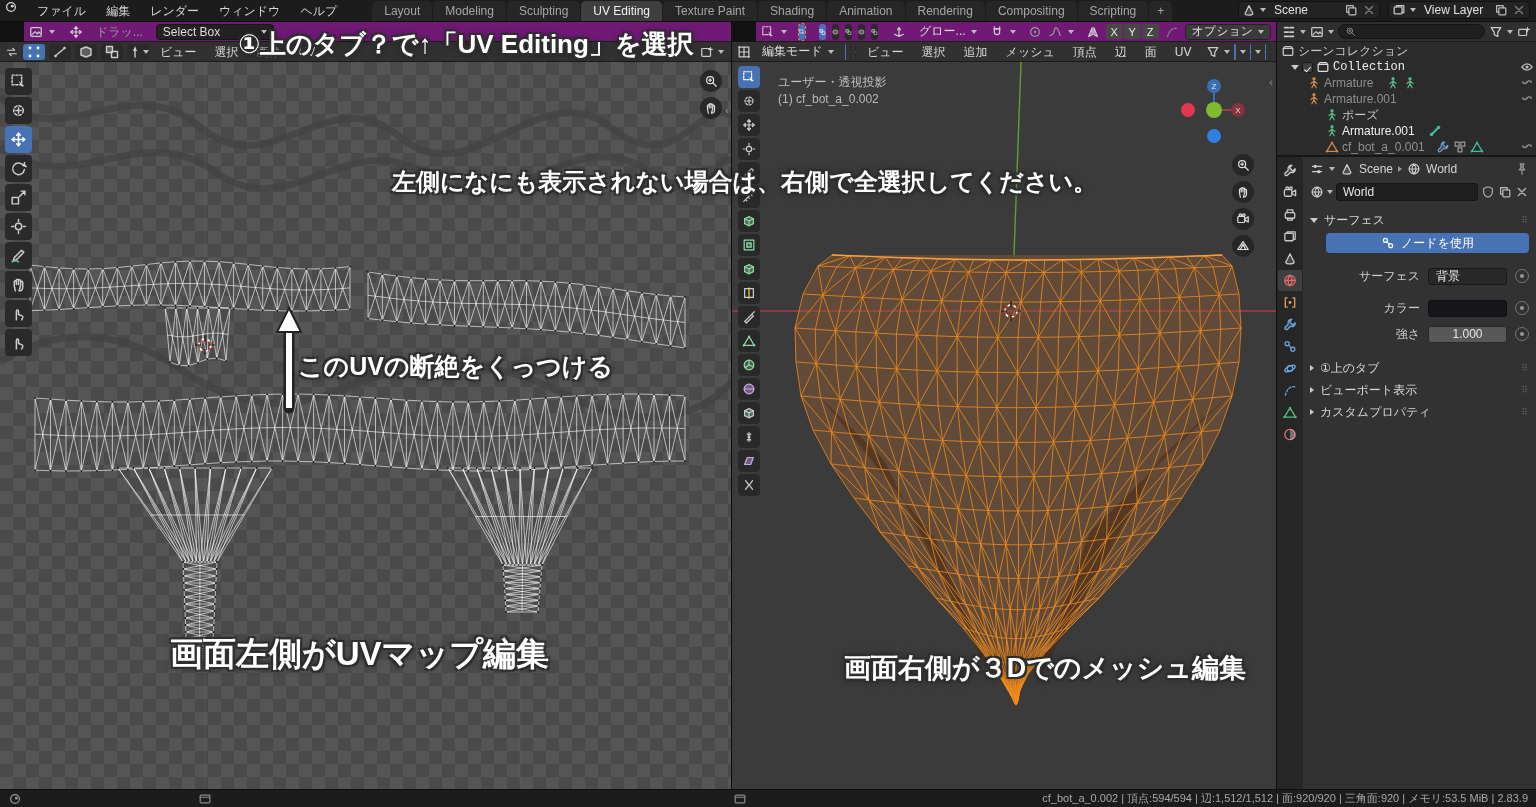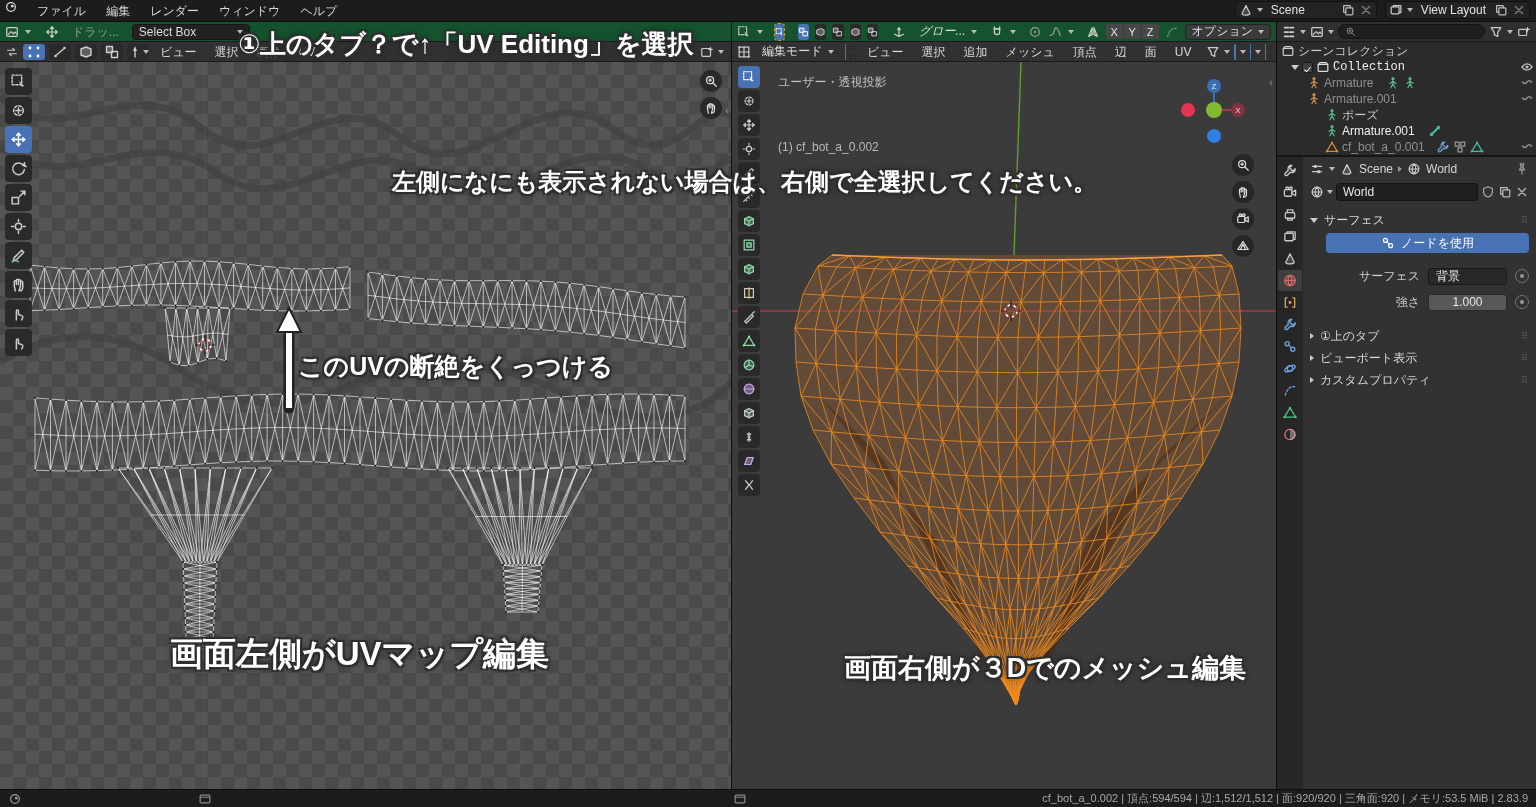--- a/index.html
+++ b/index.html
@@ -20,21 +20,21 @@
 .id-block .name{color:#e3e3e3;padding:0 4px;min-width:70px;}
 .mini{width:14px;height:14px;display:inline-flex;align-items:center;justify-content:center;flex:0 0 auto;}
 .mini svg,.toolbtn svg,.icbtn svg,.ptab svg{width:100%;height:100%;}
 
 
 #main{flex:1;display:flex;min-height:0;}
 section.editor{display:flex;flex-direction:column;min-width:0;}
 #uv-editor{width:732px;border-right:1px solid #0d0d0d;}
 #vp3d{width:545px;border-right:1px solid #0d0d0d;}
 #right-col{flex:1;display:flex;flex-direction:column;background:#a16207;}
-.row-tool{height:20px;background:#14532d;display:flex;align-items:center;gap:6px;padding:0 5px;border-bottom:1px solid #1b1b1b;flex:0 0 auto;}
+.row-tool{height:20px;background:#701a75;display:flex;align-items:center;gap:6px;padding:0 5px;border-bottom:1px solid #1b1b1b;flex:0 0 auto;margin-left:24px;}
 .row-header{height:20px;background:#313131;display:flex;align-items:center;gap:4px;padding:0 5px;border-bottom:1px solid #1b1b1b;flex:0 0 auto;}
 .hmenu{padding:0 7px;color:#dadada;line-height:20px;white-space:nowrap;}
 .dd{display:flex;align-items:center;gap:5px;background:#222;border:1px solid #161616;border-radius:4px;height:16px;padding:0 6px;color:#ddd;white-space:nowrap;}
 .chev{width:0;height:0;border-left:3px solid transparent;border-right:3px solid transparent;border-top:4px solid #bbb;flex:0 0 auto;}
 .chev-r{width:0;height:0;border-top:3px solid transparent;border-bottom:3px solid transparent;border-left:4px solid #999;}
 .mode-btn{width:22px;height:16px;border-radius:3px;background:#2a2a2a;display:flex;align-items:center;justify-content:center;}
 .mode-btn.active{background:#4772b3;}
 .xyz{display:flex;gap:1px;}
 .xyz .ax{width:17px;height:15px;background:#474747;color:#e8e8e8;display:flex;align-items:center;justify-content:center;border-radius:2px;font-size:11px;}
 .canvas{position:relative;flex:1;overflow:hidden;}
@@ -114,20 +114,33 @@
             <circle cx="9.5" cy="7" r="1.6" fill="#d8d8d8" stroke="none"></circle>
           </svg></i>
       </span>
     <nav class="menus">
       <span class="menu-item">ファイル</span>
       <span class="menu-item">編集</span>
       <span class="menu-item">レンダー</span>
       <span class="menu-item">ウィンドウ</span>
       <span class="menu-item">ヘルプ</span>
     </nav>
+    <div id="tabs">
+      <span class="tab">Layout</span>
+      <span class="tab">Modeling</span>
+      <span class="tab">Sculpting</span>
+      <span class="tab active">UV Editing</span>
+      <span class="tab">Texture Paint</span>
+      <span class="tab">Shading</span>
+      <span class="tab">Animation</span>
+      <span class="tab">Rendering</span>
+      <span class="tab">Compositing</span>
+      <span class="tab">Scripting</span>
+      <span class="tab add">+</span>
+    </div>
     <span class="spacer"></span>
     <div class="id-block">
       <span class="mini">
           <i class="ic" style="display: block; width: 100%; height: 100%;"><svg viewBox="0 0 16 16" width="100%" height="100%" fill="none" stroke="#c8c8c8" stroke-width="1.4" stroke-linecap="round" stroke-linejoin="round">
               <path d="M8 3 L12.5 12 a4.5 1.8 0 0 1-9 0 Z" fill="rgba(255,255,255,.15)"></path>
             </svg></i>
         </span>
       <span class="chev"></span>
       <span class="name">Scene</span>
       <span class="mini">
@@ -143,21 +156,21 @@
         </span>
     </div>
     <div class="id-block" style="margin-right:6px;">
       <span class="mini">
           <i class="ic" style="display: block; width: 100%; height: 100%;"><svg viewBox="0 0 16 16" width="100%" height="100%" fill="none" stroke="#c8c8c8" stroke-width="1.4" stroke-linecap="round" stroke-linejoin="round">
               <rect x="2.5" y="4.5" width="9" height="8" rx="1"></rect>
               <path d="M5 4.5 V3 h8.5 V11 H11.5"></path>
             </svg></i>
         </span>
       <span class="chev"></span>
-      <span class="name">View Layout</span>
+      <span class="name">View Layer</span>
       <span class="mini">
           <i class="ic" style="display: block; width: 100%; height: 100%;"><svg viewBox="0 0 16 16" width="100%" height="100%" fill="none" stroke="#bbb" stroke-width="1.4" stroke-linecap="round" stroke-linejoin="round">
               <rect x="5.5" y="5.5" width="8" height="8" rx="1"></rect>
               <path d="M10.5 5.5 V3 H3 v7.5 H5.5"></path>
             </svg></i>
         </span>
       <span class="mini">
           <i class="ic" style="display: block; width: 100%; height: 100%;"><svg viewBox="0 0 16 16" width="100%" height="100%" fill="none" stroke="#777" stroke-width="1.4" stroke-linecap="round" stroke-linejoin="round">
               <path d="M4 4 L12 12 M12 4 L4 12" stroke-width="1.8"></path>
             </svg></i>
@@ -662,21 +675,21 @@
             <i class="ic" style="display: block; width: 100%; height: 100%;"><svg viewBox="0 0 16 16" width="100%" height="100%" fill="none" stroke="#ccc" stroke-width="1.4" stroke-linecap="round" stroke-linejoin="round">
                 <rect x="2.5" y="2.5" width="6" height="6" fill="rgba(255,255,255,.25)"></rect>
                 <rect x="7.5" y="7.5" width="6" height="6"></rect>
               </svg></i>
           </span>
         <span class="mini" style="margin-left:8px;">
             <i class="ic" style="display: block; width: 100%; height: 100%;"><svg viewBox="0 0 16 16" width="100%" height="100%" fill="none" stroke="#ccc" stroke-width="1.4" stroke-linecap="round" stroke-linejoin="round">
                 <path d="M8 13 V3 M8 3 l-1.6 2.4 M8 3 l1.6 2.4 M8 13 L3 10.5 M8 13 l5-2.5"></path>
               </svg></i>
           </span>
-        <div class="dd" style="width:72px;background:transparent;border-color:transparent;font-style:italic;">
+        <div class="dd" style="width:72px;background:transparent;border-color:transparent;">
           <span style="flex:1;">グロー...</span>
           <span class="chev"></span>
         </div>
         <span class="mini">
             <i class="ic" style="display: block; width: 100%; height: 100%;"><svg viewBox="0 0 16 16" width="100%" height="100%" fill="none" stroke="#ccc" stroke-width="1.4" stroke-linecap="round" stroke-linejoin="round">
                 <path d="M5 2 v6 a3 3 0 0 0 6 0 V2"></path>
                 <path d="M5 4.5 h2.5 M8.5 4.5 H11" stroke-width="2"></path>
               </svg></i>
           </span>
         <span class="chev"></span>
@@ -798,21 +811,21 @@
             <path d="M502,328 L428,396 L302,626 L358,470 Z" fill="rgba(75,42,20,.55)"></path>
             <path d=" M100.0,193.0 L117.7,193.7 M117.7,193.7 L135.5,194.4 M135.5,194.4 L153.2,195.1 M153.2,195.1 L170.9,195.7 M170.9,195.7 L188.6,196.3 M188.6,196.3 L206.4,196.8 M206.4,196.8 L224.1,197.2 M224.1,197.2 L241.8,197.5 M241.8,197.5 L259.5,197.8 M259.5,197.8 L277.3,197.9 M277.3,197.9 L295.0,198.0 M295.0,198.0 L312.7,197.9 M312.7,197.9 L330.5,197.8 M330.5,197.8 L348.2,197.5 M348.2,197.5 L365.9,197.2 M365.9,197.2 L383.6,196.8 M383.6,196.8 L401.4,196.3 M401.4,196.3 L419.1,195.7 M419.1,195.7 L436.8,195.1 M436.8,195.1 L454.5,194.4 M454.5,194.4 L472.3,193.7 M472.3,193.7 L490.0,193.0 M86.0,204.0 L104.8,204.9 M104.8,204.9 L123.6,205.8 M123.6,205.8 L142.5,206.7 M142.5,206.7 L161.3,207.5 M161.3,207.5 L180.1,208.3 M180.1,208.3 L198.9,209.0 M198.9,209.0 L217.7,209.5 M217.7,209.5 L236.5,210.0 M236.5,210.0 L255.4,210.3 M255.4,210.3 L274.2,210.5 M274.2,210.5 L293.0,210.6 M293.0,210.6 L311.8,210.5 M311.8,210.5 L330.6,210.3 M330.6,210.3 L349.5,210.0 M349.5,210.0 L368.3,209.5 M368.3,209.5 L387.1,209.0 M387.1,209.0 L405.9,208.3 M405.9,208.3 L424.7,207.5 M424.7,207.5 L443.5,206.7 M443.5,206.7 L462.4,205.8 M462.4,205.8 L481.2,204.9 M481.2,204.9 L500.0,204.0 M71.0,232.0 L90.8,233.1 M90.8,233.1 L110.6,234.3 M110.6,234.3 L130.5,235.3 M130.5,235.3 L150.3,236.4 M150.3,236.4 L170.1,237.3 M170.1,237.3 L189.9,238.1 M189.9,238.1 L209.7,238.8 M209.7,238.8 L229.5,239.3 M229.5,239.3 L249.4,239.7 M249.4,239.7 L269.2,240.0 M269.2,240.0 L289.0,240.1 M289.0,240.1 L308.8,240.0 M308.8,240.0 L328.6,239.7 M328.6,239.7 L348.5,239.3 M348.5,239.3 L368.3,238.8 M368.3,238.8 L388.1,238.1 M388.1,238.1 L407.9,237.3 M407.9,237.3 L427.7,236.4 M427.7,236.4 L447.5,235.3 M447.5,235.3 L467.4,234.3 M467.4,234.3 L487.2,233.1 M487.2,233.1 L507.0,232.0 M63.0,266.0 L83.3,267.3 M83.3,267.3 L103.5,268.7 M103.5,268.7 L123.8,269.9 M123.8,269.9 L144.1,271.1 M144.1,271.1 L164.4,272.2 M164.4,272.2 L184.6,273.1 M184.6,273.1 L204.9,273.9 M204.9,273.9 L225.2,274.6 M225.2,274.6 L245.5,275.1 M245.5,275.1 L265.7,275.3 M265.7,275.3 L286.0,275.4 M286.0,275.4 L306.3,275.3 M306.3,275.3 L326.5,275.1 M326.5,275.1 L346.8,274.6 M346.8,274.6 L367.1,273.9 M367.1,273.9 L387.4,273.1 M387.4,273.1 L407.6,272.2 M407.6,272.2 L427.9,271.1 M427.9,271.1 L448.2,269.9 M448.2,269.9 L468.5,268.7 M468.5,268.7 L488.7,267.3 M488.7,267.3 L509.0,266.0 M64.0,300.0 L84.1,301.5 M84.1,301.5 L104.3,303.0 M104.3,303.0 L124.4,304.4 M124.4,304.4 L144.5,305.8 M144.5,305.8 L164.7,307.0 M164.7,307.0 L184.8,308.1 M184.8,308.1 L205.0,309.0 M205.0,309.0 L225.1,309.7 M225.1,309.7 L245.2,310.2 M245.2,310.2 L265.4,310.5 M265.4,310.5 L285.5,310.7 M285.5,310.7 L305.6,310.5 M305.6,310.5 L325.8,310.2 M325.8,310.2 L345.9,309.7 M345.9,309.7 L366.0,309.0 M366.0,309.0 L386.2,308.1 M386.2,308.1 L406.3,307.0 M406.3,307.0 L426.5,305.8 M426.5,305.8 L446.6,304.4 M446.6,304.4 L466.7,303.0 M466.7,303.0 L486.9,301.5 M486.9,301.5 L507.0,300.0 M69.0,334.0 L88.6,335.7 M88.6,335.7 L108.2,337.3 M108.2,337.3 L127.8,338.8 M127.8,338.8 L147.4,340.3 M147.4,340.3 L167.0,341.6 M167.0,341.6 L186.5,342.8 M186.5,342.8 L206.1,343.8 M206.1,343.8 L225.7,344.6 M225.7,344.6 L245.3,345.2 M245.3,345.2 L264.9,345.5 M264.9,345.5 L284.5,345.7 M284.5,345.7 L304.1,345.5 M304.1,345.5 L323.7,345.2 M323.7,345.2 L343.3,344.6 M343.3,344.6 L362.9,343.8 M362.9,343.8 L382.5,342.8 M382.5,342.8 L402.0,341.6 M402.0,341.6 L421.6,340.3 M421.6,340.3 L441.2,338.8 M441.2,338.8 L460.8,337.3 M460.8,337.3 L480.4,335.7 M480.4,335.7 L500.0,334.0 M81.0,368.0 L99.5,369.8 M99.5,369.8 L118.0,371.5 M118.0,371.5 L136.5,373.1 M136.5,373.1 L155.0,374.7 M155.0,374.7 L173.5,376.1 M173.5,376.1 L192.0,377.4 M192.0,377.4 L210.5,378.4 M210.5,378.4 L229.0,379.3 M229.0,379.3 L247.5,379.9 M247.5,379.9 L266.0,380.3 M266.0,380.3 L284.5,380.4 M284.5,380.4 L303.0,380.3 M303.0,380.3 L321.5,379.9 M321.5,379.9 L340.0,379.3 M340.0,379.3 L358.5,378.4 M358.5,378.4 L377.0,377.4 M377.0,377.4 L395.5,376.1 M395.5,376.1 L414.0,374.7 M414.0,374.7 L432.5,373.1 M432.5,373.1 L451.0,371.5 M451.0,371.5 L469.5,369.8 M469.5,369.8 L488.0,368.0 M99.0,402.0 L115.9,403.8 M115.9,403.8 L132.8,405.6 M132.8,405.6 L149.7,407.3 M149.7,407.3 L166.6,408.9 M166.6,408.9 L183.5,410.4 M183.5,410.4 L200.5,411.7 M200.5,411.7 L217.4,412.8 M217.4,412.8 L234.3,413.7 M234.3,413.7 L251.2,414.3 M251.2,414.3 L268.1,414.7 M268.1,414.7 L285.0,414.8 M285.0,414.8 L301.9,414.7 M301.9,414.7 L318.8,414.3 M318.8,414.3 L335.7,413.7 M335.7,413.7 L352.6,412.8 M352.6,412.8 L369.5,411.7 M369.5,411.7 L386.5,410.4 M386.5,410.4 L403.4,408.9 M403.4,408.9 L420.3,407.3 M420.3,407.3 L437.2,405.6 M437.2,405.6 L454.1,403.8 M454.1,403.8 L471.0,402.0 M122.0,436.0 L136.9,437.9 M136.9,437.9 L151.8,439.7 M151.8,439.7 L166.7,441.4 M166.7,441.4 L181.6,443.0 M181.6,443.0 L196.5,444.5 M196.5,444.5 L211.5,445.8 M211.5,445.8 L226.4,446.9 M226.4,446.9 L241.3,447.8 M241.3,447.8 L256.2,448.5 M256.2,448.5 L271.1,448.9 M271.1,448.9 L286.0,449.0 M286.0,449.0 L300.9,448.9 M300.9,448.9 L315.8,448.5 M315.8,448.5 L330.7,447.8 M330.7,447.8 L345.6,446.9 M345.6,446.9 L360.5,445.8 M360.5,445.8 L375.5,444.5 M375.5,444.5 L390.4,443.0 M390.4,443.0 L405.3,441.4 M405.3,441.4 L420.2,439.7 M420.2,439.7 L435.1,437.9 M435.1,437.9 L450.0,436.0 M148.0,470.0 L160.6,471.8 M160.6,471.8 L173.2,473.6 M173.2,473.6 L185.8,475.3 M185.8,475.3 L198.4,476.9 M198.4,476.9 L211.0,478.4 M211.0,478.4 L223.5,479.7 M223.5,479.7 L236.1,480.8 M236.1,480.8 L248.7,481.7 M248.7,481.7 L261.3,482.3 M261.3,482.3 L273.9,482.7 M273.9,482.7 L286.5,482.8 M286.5,482.8 L299.1,482.7 M299.1,482.7 L311.7,482.3 M311.7,482.3 L324.3,481.7 M324.3,481.7 L336.9,480.8 M336.9,480.8 L349.5,479.7 M349.5,479.7 L362.0,478.4 M362.0,478.4 L374.6,476.9 M374.6,476.9 L387.2,475.3 M387.2,475.3 L399.8,473.6 M399.8,473.6 L412.4,471.8 M412.4,471.8 L425.0,470.0 M176.0,504.0 L186.0,505.8 M186.0,505.8 L196.1,507.5 M196.1,507.5 L206.1,509.1 M206.1,509.1 L216.2,510.7 M216.2,510.7 L226.2,512.1 M226.2,512.1 L236.3,513.4 M236.3,513.4 L246.3,514.4 M246.3,514.4 L256.4,515.3 M256.4,515.3 L266.4,515.9 M266.4,515.9 L276.5,516.3 M276.5,516.3 L286.5,516.4 M286.5,516.4 L296.5,516.3 M296.5,516.3 L306.6,515.9 M306.6,515.9 L316.6,515.3 M316.6,515.3 L326.7,514.4 M326.7,514.4 L336.7,513.4 M336.7,513.4 L346.8,512.1 M346.8,512.1 L356.8,510.7 M356.8,510.7 L366.9,509.1 M366.9,509.1 L376.9,507.5 M376.9,507.5 L387.0,505.8 M387.0,505.8 L397.0,504.0 M204.0,536.0 L211.4,537.7 M211.4,537.7 L218.8,539.3 M218.8,539.3 L226.2,540.8 M226.2,540.8 L233.6,542.3 M233.6,542.3 L241.0,543.6 M241.0,543.6 L248.5,544.8 M248.5,544.8 L255.9,545.8 M255.9,545.8 L263.3,546.6 M263.3,546.6 L270.7,547.2 M270.7,547.2 L278.1,547.5 M278.1,547.5 L285.5,547.7 M285.5,547.7 L292.9,547.5 M292.9,547.5 L300.3,547.2 M300.3,547.2 L307.7,546.6 M307.7,546.6 L315.1,545.8 M315.1,545.8 L322.5,544.8 M322.5,544.8 L330.0,543.6 M330.0,543.6 L337.4,542.3 M337.4,542.3 L344.8,540.8 M344.8,540.8 L352.2,539.3 M352.2,539.3 L359.6,537.7 M359.6,537.7 L367.0,536.0 M231.0,566.0 L235.8,567.5 M235.8,567.5 L240.6,569.0 M240.6,569.0 L245.5,570.4 M245.5,570.4 L250.3,571.8 M250.3,571.8 L255.1,573.0 M255.1,573.0 L259.9,574.1 M259.9,574.1 L264.7,575.0 M264.7,575.0 L269.5,575.7 M269.5,575.7 L274.4,576.2 M274.4,576.2 L279.2,576.5 M279.2,576.5 L284.0,576.7 M284.0,576.7 L288.8,576.5 M288.8,576.5 L293.6,576.2 M293.6,576.2 L298.5,575.7 M298.5,575.7 L303.3,575.0 M303.3,575.0 L308.1,574.1 M308.1,574.1 L312.9,573.0 M312.9,573.0 L317.7,571.8 M317.7,571.8 L322.5,570.4 M322.5,570.4 L327.4,569.0 M327.4,569.0 L332.2,567.5 M332.2,567.5 L337.0,566.0 M252.0,592.0 L254.7,593.3 M254.7,593.3 L257.5,594.7 M257.5,594.7 L260.2,595.9 M260.2,595.9 L262.9,597.1 M262.9,597.1 L265.6,598.2 M265.6,598.2 L268.4,599.1 M268.4,599.1 L271.1,599.9 M271.1,599.9 L273.8,600.6 M273.8,600.6 L276.5,601.1 M276.5,601.1 L279.3,601.3 M279.3,601.3 L282.0,601.4 M282.0,601.4 L284.7,601.3 M284.7,601.3 L287.5,601.1 M287.5,601.1 L290.2,600.6 M290.2,600.6 L292.9,599.9 M292.9,599.9 L295.6,599.1 M295.6,599.1 L298.4,598.2 M298.4,598.2 L301.1,597.1 M301.1,597.1 L303.8,595.9 M303.8,595.9 L306.5,594.7 M306.5,594.7 L309.3,593.3 M309.3,593.3 L312.0,592.0 M266.0,612.0 L267.4,613.1 M267.4,613.1 L268.7,614.3 M268.7,614.3 L270.1,615.3 M270.1,615.3 L271.5,616.4 M271.5,616.4 L272.8,617.3 M272.8,617.3 L274.2,618.1 M274.2,618.1 L275.5,618.8 M275.5,618.8 L276.9,619.3 M276.9,619.3 L278.3,619.7 M278.3,619.7 L279.6,620.0 M279.6,620.0 L281.0,620.1 M281.0,620.1 L282.4,620.0 M282.4,620.0 L283.7,619.7 M283.7,619.7 L285.1,619.3 M285.1,619.3 L286.5,618.8 M286.5,618.8 L287.8,618.1 M287.8,618.1 L289.2,617.3 M289.2,617.3 L290.5,616.4 M290.5,616.4 L291.9,615.3 M291.9,615.3 L293.3,614.3 M293.3,614.3 L294.6,613.1 M294.6,613.1 L296.0,612.0 M276.0,628.0 L276.5,628.9 M276.5,628.9 L277.1,629.8 M277.1,629.8 L277.6,630.7 M277.6,630.7 L278.2,631.5 M278.2,631.5 L278.7,632.3 M278.7,632.3 L279.3,633.0 M279.3,633.0 L279.8,633.5 M279.8,633.5 L280.4,634.0 M280.4,634.0 L280.9,634.3 M280.9,634.3 L281.5,634.5 M281.5,634.5 L282.0,634.6 M282.0,634.6 L282.5,634.5 M282.5,634.5 L283.1,634.3 M283.1,634.3 L283.6,634.0 M283.6,634.0 L284.2,633.5 M284.2,633.5 L284.7,633.0 M284.7,633.0 L285.3,632.3 M285.3,632.3 L285.8,631.5 M285.8,631.5 L286.4,630.7 M286.4,630.7 L286.9,629.8 M286.9,629.8 L287.5,628.9 M287.5,628.9 L288.0,628.0 M282.0,638.0 L282.2,638.7 M282.2,638.7 L282.4,639.4 M282.4,639.4 L282.5,640.1 M282.5,640.1 L282.7,640.7 M282.7,640.7 L282.9,641.3 M282.9,641.3 L283.1,641.8 M283.1,641.8 L283.3,642.2 M283.3,642.2 L283.5,642.5 M283.5,642.5 L283.6,642.8 M283.6,642.8 L283.8,642.9 M283.8,642.9 L284.0,643.0 M284.0,643.0 L284.2,642.9 M284.2,642.9 L284.4,642.8 M284.4,642.8 L284.5,642.5 M284.5,642.5 L284.7,642.2 M284.7,642.2 L284.9,641.8 M284.9,641.8 L285.1,641.3 M285.1,641.3 L285.3,640.7 M285.3,640.7 L285.5,640.1 M285.5,640.1 L285.6,639.4 M285.6,639.4 L285.8,638.7 M285.8,638.7 L286.0,638.0 M100.0,193.0 L86.0,204.0 M86.0,204.0 L71.0,232.0 M71.0,232.0 L63.0,266.0 M63.0,266.0 L64.0,300.0 M64.0,300.0 L69.0,334.0 M69.0,334.0 L81.0,368.0 M81.0,368.0 L99.0,402.0 M99.0,402.0 L122.0,436.0 M122.0,436.0 L148.0,470.0 M148.0,470.0 L176.0,504.0 M176.0,504.0 L204.0,536.0 M204.0,536.0 L231.0,566.0 M231.0,566.0 L252.0,592.0 M252.0,592.0 L266.0,612.0 M266.0,612.0 L276.0,628.0 M276.0,628.0 L282.0,638.0 M117.7,193.7 L104.8,204.9 M104.8,204.9 L90.8,233.1 M90.8,233.1 L83.3,267.3 M83.3,267.3 L84.1,301.5 M84.1,301.5 L88.6,335.7 M88.6,335.7 L99.5,369.8 M99.5,369.8 L115.9,403.8 M115.9,403.8 L136.9,437.9 M136.9,437.9 L160.6,471.8 M160.6,471.8 L186.0,505.8 M186.0,505.8 L211.4,537.7 M211.4,537.7 L235.8,567.5 M235.8,567.5 L254.7,593.3 M254.7,593.3 L267.4,613.1 M267.4,613.1 L276.5,628.9 M276.5,628.9 L282.2,638.7 M135.5,194.4 L123.6,205.8 M123.6,205.8 L110.6,234.3 M110.6,234.3 L103.5,268.7 M103.5,268.7 L104.3,303.0 M104.3,303.0 L108.2,337.3 M108.2,337.3 L118.0,371.5 M118.0,371.5 L132.8,405.6 M132.8,405.6 L151.8,439.7 M151.8,439.7 L173.2,473.6 M173.2,473.6 L196.1,507.5 M196.1,507.5 L218.8,539.3 M218.8,539.3 L240.6,569.0 M240.6,569.0 L257.5,594.7 M257.5,594.7 L268.7,614.3 M268.7,614.3 L277.1,629.8 M277.1,629.8 L282.4,639.4 M153.2,195.1 L142.5,206.7 M142.5,206.7 L130.5,235.3 M130.5,235.3 L123.8,269.9 M123.8,269.9 L124.4,304.4 M124.4,304.4 L127.8,338.8 M127.8,338.8 L136.5,373.1 M136.5,373.1 L149.7,407.3 M149.7,407.3 L166.7,441.4 M166.7,441.4 L185.8,475.3 M185.8,475.3 L206.1,509.1 M206.1,509.1 L226.2,540.8 M226.2,540.8 L245.5,570.4 M245.5,570.4 L260.2,595.9 M260.2,595.9 L270.1,615.3 M270.1,615.3 L277.6,630.7 M277.6,630.7 L282.5,640.1 M170.9,195.7 L161.3,207.5 M161.3,207.5 L150.3,236.4 M150.3,236.4 L144.1,271.1 M144.1,271.1 L144.5,305.8 M144.5,305.8 L147.4,340.3 M147.4,340.3 L155.0,374.7 M155.0,374.7 L166.6,408.9 M166.6,408.9 L181.6,443.0 M181.6,443.0 L198.4,476.9 M198.4,476.9 L216.2,510.7 M216.2,510.7 L233.6,542.3 M233.6,542.3 L250.3,571.8 M250.3,571.8 L262.9,597.1 M262.9,597.1 L271.5,616.4 M271.5,616.4 L278.2,631.5 M278.2,631.5 L282.7,640.7 M188.6,196.3 L180.1,208.3 M180.1,208.3 L170.1,237.3 M170.1,237.3 L164.4,272.2 M164.4,272.2 L164.7,307.0 M164.7,307.0 L167.0,341.6 M167.0,341.6 L173.5,376.1 M173.5,376.1 L183.5,410.4 M183.5,410.4 L196.5,444.5 M196.5,444.5 L211.0,478.4 M211.0,478.4 L226.2,512.1 M226.2,512.1 L241.0,543.6 M241.0,543.6 L255.1,573.0 M255.1,573.0 L265.6,598.2 M265.6,598.2 L272.8,617.3 M272.8,617.3 L278.7,632.3 M278.7,632.3 L282.9,641.3 M206.4,196.8 L198.9,209.0 M198.9,209.0 L189.9,238.1 M189.9,238.1 L184.6,273.1 M184.6,273.1 L184.8,308.1 M184.8,308.1 L186.5,342.8 M186.5,342.8 L192.0,377.4 M192.0,377.4 L200.5,411.7 M200.5,411.7 L211.5,445.8 M211.5,445.8 L223.5,479.7 M223.5,479.7 L236.3,513.4 M236.3,513.4 L248.5,544.8 M248.5,544.8 L259.9,574.1 M259.9,574.1 L268.4,599.1 M268.4,599.1 L274.2,618.1 M274.2,618.1 L279.3,633.0 M279.3,633.0 L283.1,641.8 M224.1,197.2 L217.7,209.5 M217.7,209.5 L209.7,238.8 M209.7,238.8 L204.9,273.9 M204.9,273.9 L205.0,309.0 M205.0,309.0 L206.1,343.8 M206.1,343.8 L210.5,378.4 M210.5,378.4 L217.4,412.8 M217.4,412.8 L226.4,446.9 M226.4,446.9 L236.1,480.8 M236.1,480.8 L246.3,514.4 M246.3,514.4 L255.9,545.8 M255.9,545.8 L264.7,575.0 M264.7,575.0 L271.1,599.9 M271.1,599.9 L275.5,618.8 M275.5,618.8 L279.8,633.5 M279.8,633.5 L283.3,642.2 M241.8,197.5 L236.5,210.0 M236.5,210.0 L229.5,239.3 M229.5,239.3 L225.2,274.6 M225.2,274.6 L225.1,309.7 M225.1,309.7 L225.7,344.6 M225.7,344.6 L229.0,379.3 M229.0,379.3 L234.3,413.7 M234.3,413.7 L241.3,447.8 M241.3,447.8 L248.7,481.7 M248.7,481.7 L256.4,515.3 M256.4,515.3 L263.3,546.6 M263.3,546.6 L269.5,575.7 M269.5,575.7 L273.8,600.6 M273.8,600.6 L276.9,619.3 M276.9,619.3 L280.4,634.0 M280.4,634.0 L283.5,642.5 M259.5,197.8 L255.4,210.3 M255.4,210.3 L249.4,239.7 M249.4,239.7 L245.5,275.1 M245.5,275.1 L245.2,310.2 M245.2,310.2 L245.3,345.2 M245.3,345.2 L247.5,379.9 M247.5,379.9 L251.2,414.3 M251.2,414.3 L256.2,448.5 M256.2,448.5 L261.3,482.3 M261.3,482.3 L266.4,515.9 M266.4,515.9 L270.7,547.2 M270.7,547.2 L274.4,576.2 M274.4,576.2 L276.5,601.1 M276.5,601.1 L278.3,619.7 M278.3,619.7 L280.9,634.3 M280.9,634.3 L283.6,642.8 M277.3,197.9 L274.2,210.5 M274.2,210.5 L269.2,240.0 M269.2,240.0 L265.7,275.3 M265.7,275.3 L265.4,310.5 M265.4,310.5 L264.9,345.5 M264.9,345.5 L266.0,380.3 M266.0,380.3 L268.1,414.7 M268.1,414.7 L271.1,448.9 M271.1,448.9 L273.9,482.7 M273.9,482.7 L276.5,516.3 M276.5,516.3 L278.1,547.5 M278.1,547.5 L279.2,576.5 M279.2,576.5 L279.3,601.3 M279.3,601.3 L279.6,620.0 M279.6,620.0 L281.5,634.5 M281.5,634.5 L283.8,642.9 M295.0,198.0 L293.0,210.6 M293.0,210.6 L289.0,240.1 M289.0,240.1 L286.0,275.4 M286.0,275.4 L285.5,310.7 M285.5,310.7 L284.5,345.7 M284.5,345.7 L284.5,380.4 M284.5,380.4 L285.0,414.8 M285.0,414.8 L286.0,449.0 M286.0,449.0 L286.5,482.8 M286.5,482.8 L286.5,516.4 M286.5,516.4 L285.5,547.7 M285.5,547.7 L284.0,576.7 M284.0,576.7 L282.0,601.4 M282.0,601.4 L281.0,620.1 M281.0,620.1 L282.0,634.6 M282.0,634.6 L284.0,643.0 M312.7,197.9 L311.8,210.5 M311.8,210.5 L308.8,240.0 M308.8,240.0 L306.3,275.3 M306.3,275.3 L305.6,310.5 M305.6,310.5 L304.1,345.5 M304.1,345.5 L303.0,380.3 M303.0,380.3 L301.9,414.7 M301.9,414.7 L300.9,448.9 M300.9,448.9 L299.1,482.7 M299.1,482.7 L296.5,516.3 M296.5,516.3 L292.9,547.5 M292.9,547.5 L288.8,576.5 M288.8,576.5 L284.7,601.3 M284.7,601.3 L282.4,620.0 M282.4,620.0 L282.5,634.5 M282.5,634.5 L284.2,642.9 M330.5,197.8 L330.6,210.3 M330.6,210.3 L328.6,239.7 M328.6,239.7 L326.5,275.1 M326.5,275.1 L325.8,310.2 M325.8,310.2 L323.7,345.2 M323.7,345.2 L321.5,379.9 M321.5,379.9 L318.8,414.3 M318.8,414.3 L315.8,448.5 M315.8,448.5 L311.7,482.3 M311.7,482.3 L306.6,515.9 M306.6,515.9 L300.3,547.2 M300.3,547.2 L293.6,576.2 M293.6,576.2 L287.5,601.1 M287.5,601.1 L283.7,619.7 M283.7,619.7 L283.1,634.3 M283.1,634.3 L284.4,642.8 M348.2,197.5 L349.5,210.0 M349.5,210.0 L348.5,239.3 M348.5,239.3 L346.8,274.6 M346.8,274.6 L345.9,309.7 M345.9,309.7 L343.3,344.6 M343.3,344.6 L340.0,379.3 M340.0,379.3 L335.7,413.7 M335.7,413.7 L330.7,447.8 M330.7,447.8 L324.3,481.7 M324.3,481.7 L316.6,515.3 M316.6,515.3 L307.7,546.6 M307.7,546.6 L298.5,575.7 M298.5,575.7 L290.2,600.6 M290.2,600.6 L285.1,619.3 M285.1,619.3 L283.6,634.0 M283.6,634.0 L284.5,642.5 M365.9,197.2 L368.3,209.5 M368.3,209.5 L368.3,238.8 M368.3,238.8 L367.1,273.9 M367.1,273.9 L366.0,309.0 M366.0,309.0 L362.9,343.8 M362.9,343.8 L358.5,378.4 M358.5,378.4 L352.6,412.8 M352.6,412.8 L345.6,446.9 M345.6,446.9 L336.9,480.8 M336.9,480.8 L326.7,514.4 M326.7,514.4 L315.1,545.8 M315.1,545.8 L303.3,575.0 M303.3,575.0 L292.9,599.9 M292.9,599.9 L286.5,618.8 M286.5,618.8 L284.2,633.5 M284.2,633.5 L284.7,642.2 M383.6,196.8 L387.1,209.0 M387.1,209.0 L388.1,238.1 M388.1,238.1 L387.4,273.1 M387.4,273.1 L386.2,308.1 M386.2,308.1 L382.5,342.8 M382.5,342.8 L377.0,377.4 M377.0,377.4 L369.5,411.7 M369.5,411.7 L360.5,445.8 M360.5,445.8 L349.5,479.7 M349.5,479.7 L336.7,513.4 M336.7,513.4 L322.5,544.8 M322.5,544.8 L308.1,574.1 M308.1,574.1 L295.6,599.1 M295.6,599.1 L287.8,618.1 M287.8,618.1 L284.7,633.0 M284.7,633.0 L284.9,641.8 M401.4,196.3 L405.9,208.3 M405.9,208.3 L407.9,237.3 M407.9,237.3 L407.6,272.2 M407.6,272.2 L406.3,307.0 M406.3,307.0 L402.0,341.6 M402.0,341.6 L395.5,376.1 M395.5,376.1 L386.5,410.4 M386.5,410.4 L375.5,444.5 M375.5,444.5 L362.0,478.4 M362.0,478.4 L346.8,512.1 M346.8,512.1 L330.0,543.6 M330.0,543.6 L312.9,573.0 M312.9,573.0 L298.4,598.2 M298.4,598.2 L289.2,617.3 M289.2,617.3 L285.3,632.3 M285.3,632.3 L285.1,641.3 M419.1,195.7 L424.7,207.5 M424.7,207.5 L427.7,236.4 M427.7,236.4 L427.9,271.1 M427.9,271.1 L426.5,305.8 M426.5,305.8 L421.6,340.3 M421.6,340.3 L414.0,374.7 M414.0,374.7 L403.4,408.9 M403.4,408.9 L390.4,443.0 M390.4,443.0 L374.6,476.9 M374.6,476.9 L356.8,510.7 M356.8,510.7 L337.4,542.3 M337.4,542.3 L317.7,571.8 M317.7,571.8 L301.1,597.1 M301.1,597.1 L290.5,616.4 M290.5,616.4 L285.8,631.5 M285.8,631.5 L285.3,640.7 M436.8,195.1 L443.5,206.7 M443.5,206.7 L447.5,235.3 M447.5,235.3 L448.2,269.9 M448.2,269.9 L446.6,304.4 M446.6,304.4 L441.2,338.8 M441.2,338.8 L432.5,373.1 M432.5,373.1 L420.3,407.3 M420.3,407.3 L405.3,441.4 M405.3,441.4 L387.2,475.3 M387.2,475.3 L366.9,509.1 M366.9,509.1 L344.8,540.8 M344.8,540.8 L322.5,570.4 M322.5,570.4 L303.8,595.9 M303.8,595.9 L291.9,615.3 M291.9,615.3 L286.4,630.7 M286.4,630.7 L285.5,640.1 M454.5,194.4 L462.4,205.8 M462.4,205.8 L467.4,234.3 M467.4,234.3 L468.5,268.7 M468.5,268.7 L466.7,303.0 M466.7,303.0 L460.8,337.3 M460.8,337.3 L451.0,371.5 M451.0,371.5 L437.2,405.6 M437.2,405.6 L420.2,439.7 M420.2,439.7 L399.8,473.6 M399.8,473.6 L376.9,507.5 M376.9,507.5 L352.2,539.3 M352.2,539.3 L327.4,569.0 M327.4,569.0 L306.5,594.7 M306.5,594.7 L293.3,614.3 M293.3,614.3 L286.9,629.8 M286.9,629.8 L285.6,639.4 M472.3,193.7 L481.2,204.9 M481.2,204.9 L487.2,233.1 M487.2,233.1 L488.7,267.3 M488.7,267.3 L486.9,301.5 M486.9,301.5 L480.4,335.7 M480.4,335.7 L469.5,369.8 M469.5,369.8 L454.1,403.8 M454.1,403.8 L435.1,437.9 M435.1,437.9 L412.4,471.8 M412.4,471.8 L387.0,505.8 M387.0,505.8 L359.6,537.7 M359.6,537.7 L332.2,567.5 M332.2,567.5 L309.3,593.3 M309.3,593.3 L294.6,613.1 M294.6,613.1 L287.5,628.9 M287.5,628.9 L285.8,638.7 M490.0,193.0 L500.0,204.0 M500.0,204.0 L507.0,232.0 M507.0,232.0 L509.0,266.0 M509.0,266.0 L507.0,300.0 M507.0,300.0 L500.0,334.0 M500.0,334.0 L488.0,368.0 M488.0,368.0 L471.0,402.0 M471.0,402.0 L450.0,436.0 M450.0,436.0 L425.0,470.0 M425.0,470.0 L397.0,504.0 M397.0,504.0 L367.0,536.0 M367.0,536.0 L337.0,566.0 M337.0,566.0 L312.0,592.0 M312.0,592.0 L296.0,612.0 M296.0,612.0 L288.0,628.0 M288.0,628.0 L286.0,638.0 M86.0,204.0 L117.7,193.7 M117.7,193.7 L123.6,205.8 M123.6,205.8 L153.2,195.1 M153.2,195.1 L161.3,207.5 M161.3,207.5 L188.6,196.3 M188.6,196.3 L198.9,209.0 M198.9,209.0 L224.1,197.2 M224.1,197.2 L236.5,210.0 M236.5,210.0 L259.5,197.8 M259.5,197.8 L274.2,210.5 M274.2,210.5 L295.0,198.0 M295.0,198.0 L311.8,210.5 M311.8,210.5 L330.5,197.8 M330.5,197.8 L349.5,210.0 M349.5,210.0 L365.9,197.2 M365.9,197.2 L387.1,209.0 M387.1,209.0 L401.4,196.3 M401.4,196.3 L424.7,207.5 M424.7,207.5 L436.8,195.1 M436.8,195.1 L462.4,205.8 M462.4,205.8 L472.3,193.7 M472.3,193.7 L500.0,204.0 M86.0,204.0 L90.8,233.1 M90.8,233.1 L123.6,205.8 M123.6,205.8 L130.5,235.3 M130.5,235.3 L161.3,207.5 M161.3,207.5 L170.1,237.3 M170.1,237.3 L198.9,209.0 M198.9,209.0 L209.7,238.8 M209.7,238.8 L236.5,210.0 M236.5,210.0 L249.4,239.7 M249.4,239.7 L274.2,210.5 M274.2,210.5 L289.0,240.1 M289.0,240.1 L311.8,210.5 M311.8,210.5 L328.6,239.7 M328.6,239.7 L349.5,210.0 M349.5,210.0 L368.3,238.8 M368.3,238.8 L387.1,209.0 M387.1,209.0 L407.9,237.3 M407.9,237.3 L424.7,207.5 M424.7,207.5 L447.5,235.3 M447.5,235.3 L462.4,205.8 M462.4,205.8 L487.2,233.1 M487.2,233.1 L500.0,204.0 M63.0,266.0 L90.8,233.1 M90.8,233.1 L103.5,268.7 M103.5,268.7 L130.5,235.3 M130.5,235.3 L144.1,271.1 M144.1,271.1 L170.1,237.3 M170.1,237.3 L184.6,273.1 M184.6,273.1 L209.7,238.8 M209.7,238.8 L225.2,274.6 M225.2,274.6 L249.4,239.7 M249.4,239.7 L265.7,275.3 M265.7,275.3 L289.0,240.1 M289.0,240.1 L306.3,275.3 M306.3,275.3 L328.6,239.7 M328.6,239.7 L346.8,274.6 M346.8,274.6 L368.3,238.8 M368.3,238.8 L387.4,273.1 M387.4,273.1 L407.9,237.3 M407.9,237.3 L427.9,271.1 M427.9,271.1 L447.5,235.3 M447.5,235.3 L468.5,268.7 M468.5,268.7 L487.2,233.1 M487.2,233.1 L509.0,266.0 M63.0,266.0 L84.1,301.5 M84.1,301.5 L103.5,268.7 M103.5,268.7 L124.4,304.4 M124.4,304.4 L144.1,271.1 M144.1,271.1 L164.7,307.0 M164.7,307.0 L184.6,273.1 M184.6,273.1 L205.0,309.0 M205.0,309.0 L225.2,274.6 M225.2,274.6 L245.2,310.2 M245.2,310.2 L265.7,275.3 M265.7,275.3 L285.5,310.7 M285.5,310.7 L306.3,275.3 M306.3,275.3 L325.8,310.2 M325.8,310.2 L346.8,274.6 M346.8,274.6 L366.0,309.0 M366.0,309.0 L387.4,273.1 M387.4,273.1 L406.3,307.0 M406.3,307.0 L427.9,271.1 M427.9,271.1 L446.6,304.4 M446.6,304.4 L468.5,268.7 M468.5,268.7 L486.9,301.5 M486.9,301.5 L509.0,266.0 M69.0,334.0 L84.1,301.5 M84.1,301.5 L108.2,337.3 M108.2,337.3 L124.4,304.4 M124.4,304.4 L147.4,340.3 M147.4,340.3 L164.7,307.0 M164.7,307.0 L186.5,342.8 M186.5,342.8 L205.0,309.0 M205.0,309.0 L225.7,344.6 M225.7,344.6 L245.2,310.2 M245.2,310.2 L264.9,345.5 M264.9,345.5 L285.5,310.7 M285.5,310.7 L304.1,345.5 M304.1,345.5 L325.8,310.2 M325.8,310.2 L343.3,344.6 M343.3,344.6 L366.0,309.0 M366.0,309.0 L382.5,342.8 M382.5,342.8 L406.3,307.0 M406.3,307.0 L421.6,340.3 M421.6,340.3 L446.6,304.4 M446.6,304.4 L460.8,337.3 M460.8,337.3 L486.9,301.5 M486.9,301.5 L500.0,334.0 M69.0,334.0 L99.5,369.8 M99.5,369.8 L108.2,337.3 M108.2,337.3 L136.5,373.1 M136.5,373.1 L147.4,340.3 M147.4,340.3 L173.5,376.1 M173.5,376.1 L186.5,342.8 M186.5,342.8 L210.5,378.4 M210.5,378.4 L225.7,344.6 M225.7,344.6 L247.5,379.9 M247.5,379.9 L264.9,345.5 M264.9,345.5 L284.5,380.4 M284.5,380.4 L304.1,345.5 M304.1,345.5 L321.5,379.9 M321.5,379.9 L343.3,344.6 M343.3,344.6 L358.5,378.4 M358.5,378.4 L382.5,342.8 M382.5,342.8 L395.5,376.1 M395.5,376.1 L421.6,340.3 M421.6,340.3 L432.5,373.1 M432.5,373.1 L460.8,337.3 M460.8,337.3 L469.5,369.8 M469.5,369.8 L500.0,334.0 M99.0,402.0 L99.5,369.8 M99.5,369.8 L132.8,405.6 M132.8,405.6 L136.5,373.1 M136.5,373.1 L166.6,408.9 M166.6,408.9 L173.5,376.1 M173.5,376.1 L200.5,411.7 M200.5,411.7 L210.5,378.4 M210.5,378.4 L234.3,413.7 M234.3,413.7 L247.5,379.9 M247.5,379.9 L268.1,414.7 M268.1,414.7 L284.5,380.4 M284.5,380.4 L301.9,414.7 M301.9,414.7 L321.5,379.9 M321.5,379.9 L335.7,413.7 M335.7,413.7 L358.5,378.4 M358.5,378.4 L369.5,411.7 M369.5,411.7 L395.5,376.1 M395.5,376.1 L403.4,408.9 M403.4,408.9 L432.5,373.1 M432.5,373.1 L437.2,405.6 M437.2,405.6 L469.5,369.8 M469.5,369.8 L471.0,402.0 M99.0,402.0 L136.9,437.9 M136.9,437.9 L132.8,405.6 M132.8,405.6 L166.7,441.4 M166.7,441.4 L166.6,408.9 M166.6,408.9 L196.5,444.5 M196.5,444.5 L200.5,411.7 M200.5,411.7 L226.4,446.9 M226.4,446.9 L234.3,413.7 M234.3,413.7 L256.2,448.5 M256.2,448.5 L268.1,414.7 M268.1,414.7 L286.0,449.0 M286.0,449.0 L301.9,414.7 M301.9,414.7 L315.8,448.5 M315.8,448.5 L335.7,413.7 M335.7,413.7 L345.6,446.9 M345.6,446.9 L369.5,411.7 M369.5,411.7 L375.5,444.5 M375.5,444.5 L403.4,408.9 M403.4,408.9 L405.3,441.4 M405.3,441.4 L437.2,405.6 M437.2,405.6 L435.1,437.9 M435.1,437.9 L471.0,402.0 M148.0,470.0 L136.9,437.9 M136.9,437.9 L173.2,473.6 M173.2,473.6 L166.7,441.4 M166.7,441.4 L198.4,476.9 M198.4,476.9 L196.5,444.5 M196.5,444.5 L223.5,479.7 M223.5,479.7 L226.4,446.9 M226.4,446.9 L248.7,481.7 M248.7,481.7 L256.2,448.5 M256.2,448.5 L273.9,482.7 M273.9,482.7 L286.0,449.0 M286.0,449.0 L299.1,482.7 M299.1,482.7 L315.8,448.5 M315.8,448.5 L324.3,481.7 M324.3,481.7 L345.6,446.9 M345.6,446.9 L349.5,479.7 M349.5,479.7 L375.5,444.5 M375.5,444.5 L374.6,476.9 M374.6,476.9 L405.3,441.4 M405.3,441.4 L399.8,473.6 M399.8,473.6 L435.1,437.9 M435.1,437.9 L425.0,470.0 M148.0,470.0 L186.0,505.8 M186.0,505.8 L173.2,473.6 M173.2,473.6 L206.1,509.1 M206.1,509.1 L198.4,476.9 M198.4,476.9 L226.2,512.1 M226.2,512.1 L223.5,479.7 M223.5,479.7 L246.3,514.4 M246.3,514.4 L248.7,481.7 M248.7,481.7 L266.4,515.9 M266.4,515.9 L273.9,482.7 M273.9,482.7 L286.5,516.4 M286.5,516.4 L299.1,482.7 M299.1,482.7 L306.6,515.9 M306.6,515.9 L324.3,481.7 M324.3,481.7 L326.7,514.4 M326.7,514.4 L349.5,479.7 M349.5,479.7 L346.8,512.1 M346.8,512.1 L374.6,476.9 M374.6,476.9 L366.9,509.1 M366.9,509.1 L399.8,473.6 M399.8,473.6 L387.0,505.8 M387.0,505.8 L425.0,470.0 M204.0,536.0 L186.0,505.8 M186.0,505.8 L218.8,539.3 M218.8,539.3 L206.1,509.1 M206.1,509.1 L233.6,542.3 M233.6,542.3 L226.2,512.1 M226.2,512.1 L248.5,544.8 M248.5,544.8 L246.3,514.4 M246.3,514.4 L263.3,546.6 M263.3,546.6 L266.4,515.9 M266.4,515.9 L278.1,547.5 M278.1,547.5 L286.5,516.4 M286.5,516.4 L292.9,547.5 M292.9,547.5 L306.6,515.9 M306.6,515.9 L307.7,546.6 M307.7,546.6 L326.7,514.4 M326.7,514.4 L322.5,544.8 M322.5,544.8 L346.8,512.1 M346.8,512.1 L337.4,542.3 M337.4,542.3 L366.9,509.1 M366.9,509.1 L352.2,539.3 M352.2,539.3 L387.0,505.8 M387.0,505.8 L367.0,536.0 M204.0,536.0 L235.8,567.5 M235.8,567.5 L218.8,539.3 M218.8,539.3 L245.5,570.4 M245.5,570.4 L233.6,542.3 M233.6,542.3 L255.1,573.0 M255.1,573.0 L248.5,544.8 M248.5,544.8 L264.7,575.0 M264.7,575.0 L263.3,546.6 M263.3,546.6 L274.4,576.2 M274.4,576.2 L278.1,547.5 M278.1,547.5 L284.0,576.7 M284.0,576.7 L292.9,547.5 M292.9,547.5 L293.6,576.2 M293.6,576.2 L307.7,546.6 M307.7,546.6 L303.3,575.0 M303.3,575.0 L322.5,544.8 M322.5,544.8 L312.9,573.0 M312.9,573.0 L337.4,542.3 M337.4,542.3 L322.5,570.4 M322.5,570.4 L352.2,539.3 M352.2,539.3 L332.2,567.5 M332.2,567.5 L367.0,536.0 M252.0,592.0 L235.8,567.5 M235.8,567.5 L257.5,594.7 M257.5,594.7 L245.5,570.4 M245.5,570.4 L262.9,597.1 M262.9,597.1 L255.1,573.0 M255.1,573.0 L268.4,599.1 M268.4,599.1 L264.7,575.0 M264.7,575.0 L273.8,600.6 M273.8,600.6 L274.4,576.2 M274.4,576.2 L279.3,601.3 M279.3,601.3 L284.0,576.7 M284.0,576.7 L284.7,601.3 M284.7,601.3 L293.6,576.2 M293.6,576.2 L290.2,600.6 M290.2,600.6 L303.3,575.0 M303.3,575.0 L295.6,599.1 M295.6,599.1 L312.9,573.0 M312.9,573.0 L301.1,597.1 M301.1,597.1 L322.5,570.4 M322.5,570.4 L306.5,594.7 M306.5,594.7 L332.2,567.5 M332.2,567.5 L312.0,592.0 M252.0,592.0 L267.4,613.1 M267.4,613.1 L257.5,594.7 M257.5,594.7 L270.1,615.3 M270.1,615.3 L262.9,597.1 M262.9,597.1 L272.8,617.3 M272.8,617.3 L268.4,599.1 M268.4,599.1 L275.5,618.8 M275.5,618.8 L273.8,600.6 M273.8,600.6 L278.3,619.7 M278.3,619.7 L279.3,601.3 M279.3,601.3 L281.0,620.1 M281.0,620.1 L284.7,601.3 M284.7,601.3 L283.7,619.7 M283.7,619.7 L290.2,600.6 M290.2,600.6 L286.5,618.8 M286.5,618.8 L295.6,599.1 M295.6,599.1 L289.2,617.3 M289.2,617.3 L301.1,597.1 M301.1,597.1 L291.9,615.3 M291.9,615.3 L306.5,594.7 M306.5,594.7 L294.6,613.1 M294.6,613.1 L312.0,592.0 M276.0,628.0 L267.4,613.1 M267.4,613.1 L277.1,629.8 M277.1,629.8 L270.1,615.3 M270.1,615.3 L278.2,631.5 M278.2,631.5 L272.8,617.3 M272.8,617.3 L279.3,633.0 M279.3,633.0 L275.5,618.8 M275.5,618.8 L280.4,634.0 M280.4,634.0 L278.3,619.7 M278.3,619.7 L281.5,634.5 M281.5,634.5 L281.0,620.1 M281.0,620.1 L282.5,634.5 M282.5,634.5 L283.7,619.7 M283.7,619.7 L283.6,634.0 M283.6,634.0 L286.5,618.8 M286.5,618.8 L284.7,633.0 M284.7,633.0 L289.2,617.3 M289.2,617.3 L285.8,631.5 M285.8,631.5 L291.9,615.3 M291.9,615.3 L286.9,629.8 M286.9,629.8 L294.6,613.1 M294.6,613.1 L288.0,628.0 M276.0,628.0 L282.2,638.7 M282.2,638.7 L277.1,629.8 M277.1,629.8 L282.5,640.1 M282.5,640.1 L278.2,631.5 M278.2,631.5 L282.9,641.3 M282.9,641.3 L279.3,633.0 M279.3,633.0 L283.3,642.2 M283.3,642.2 L280.4,634.0 M280.4,634.0 L283.6,642.8 M283.6,642.8 L281.5,634.5 M281.5,634.5 L284.0,643.0 M284.0,643.0 L282.5,634.5 M282.5,634.5 L284.4,642.8 M284.4,642.8 L283.6,634.0 M283.6,634.0 L284.7,642.2 M284.7,642.2 L284.7,633.0 M284.7,633.0 L285.1,641.3 M285.1,641.3 L285.8,631.5 M285.8,631.5 L285.5,640.1 M285.5,640.1 L286.9,629.8 M286.9,629.8 L285.8,638.7 M285.8,638.7 L288.0,628.0" fill="none" stroke="#ef8a1c" stroke-width="0.85" opacity="0.95"></path>
             <path d="M100,193 L100.0,193.0 L 117.7,193.7 L 135.5,194.4 L 153.2,195.1 L 170.9,195.7 L 188.6,196.3 L 206.4,196.8 L 224.1,197.2 L 241.8,197.5 L 259.5,197.8 L 277.3,197.9 L 295.0,198.0 L 312.7,197.9 L 330.5,197.8 L 348.2,197.5 L 365.9,197.2 L 383.6,196.8 L 401.4,196.3 L 419.1,195.7 L 436.8,195.1 L 454.5,194.4 L 472.3,193.7 L 490.0,193.0" fill="none" stroke="#f5a040" stroke-width="1.4"></path>
             <path d="M289,0 L282,193" stroke="#5f9f2f" stroke-width="1.4"></path>
             <circle cx="279" cy="249" r="6" fill="none" stroke="#fff" stroke-width="1.6" stroke-dasharray="3 3"></circle>
             <circle cx="279" cy="249" r="6" fill="none" stroke="#d04040" stroke-width="1.6" stroke-dasharray="3 3" stroke-dashoffset="3"></circle>
             <path d="M269,249 h6 M283,249 h6 M279,239 v6 M279,253 v6" stroke="#1a1a1a" stroke-width="1.2"></path>
           </svg>
         <div class="view-info">
           <div>ユーザー・透視投影</div>
-          <div style="color:#b9b9b9;margin-top:48px;">(1) cf_bot_a_0.002</div>
+          <div style="color:#b9b9b9;">(1) cf_bot_a_0.002</div>
         </div>
         <div class="vtoolbar" id="vp-toolbar">
             <div class="toolbtn active">
               <svg viewBox="0 0 16 16" width="100%" height="100%" fill="none" stroke="#fff" stroke-width="1.4" stroke-linecap="round" stroke-linejoin="round">
                 <rect x="2" y="2" width="9" height="9" stroke-dasharray="2 1.6"></rect>
                 <path d="M8 7 L13.5 12.5 L10.8 12.8 L12 15 Z" fill="#fff" stroke="none"></path>
               </svg>
             </div>
             <div class="toolbtn">
               <svg viewBox="0 0 16 16" width="100%" height="100%" fill="none" stroke="#ccc" stroke-width="1.4" stroke-linecap="round" stroke-linejoin="round">
@@ -1297,20 +1310,27 @@
           </div>
           <div class="prow">
             <span class="plabel">サーフェス</span>
             <div class="pfield dropdown">
               <span>背景</span>
             </div>
             <span class="decor">
                 <i></i>
               </span>
           </div>
+          <div class="prow" style="margin-top:6px;">
+            <span class="plabel">カラー</span>
+            <div class="pfield colorf"></div>
+            <span class="decor">
+                <i></i>
+              </span>
+          </div>
           <div class="prow">
             <span class="plabel">強さ</span>
             <div class="pfield slider">
               <span>1.000</span>
             </div>
             <span class="decor">
                 <i></i>
               </span>
           </div>
           <div class="psec" style="margin-top:10px;">

